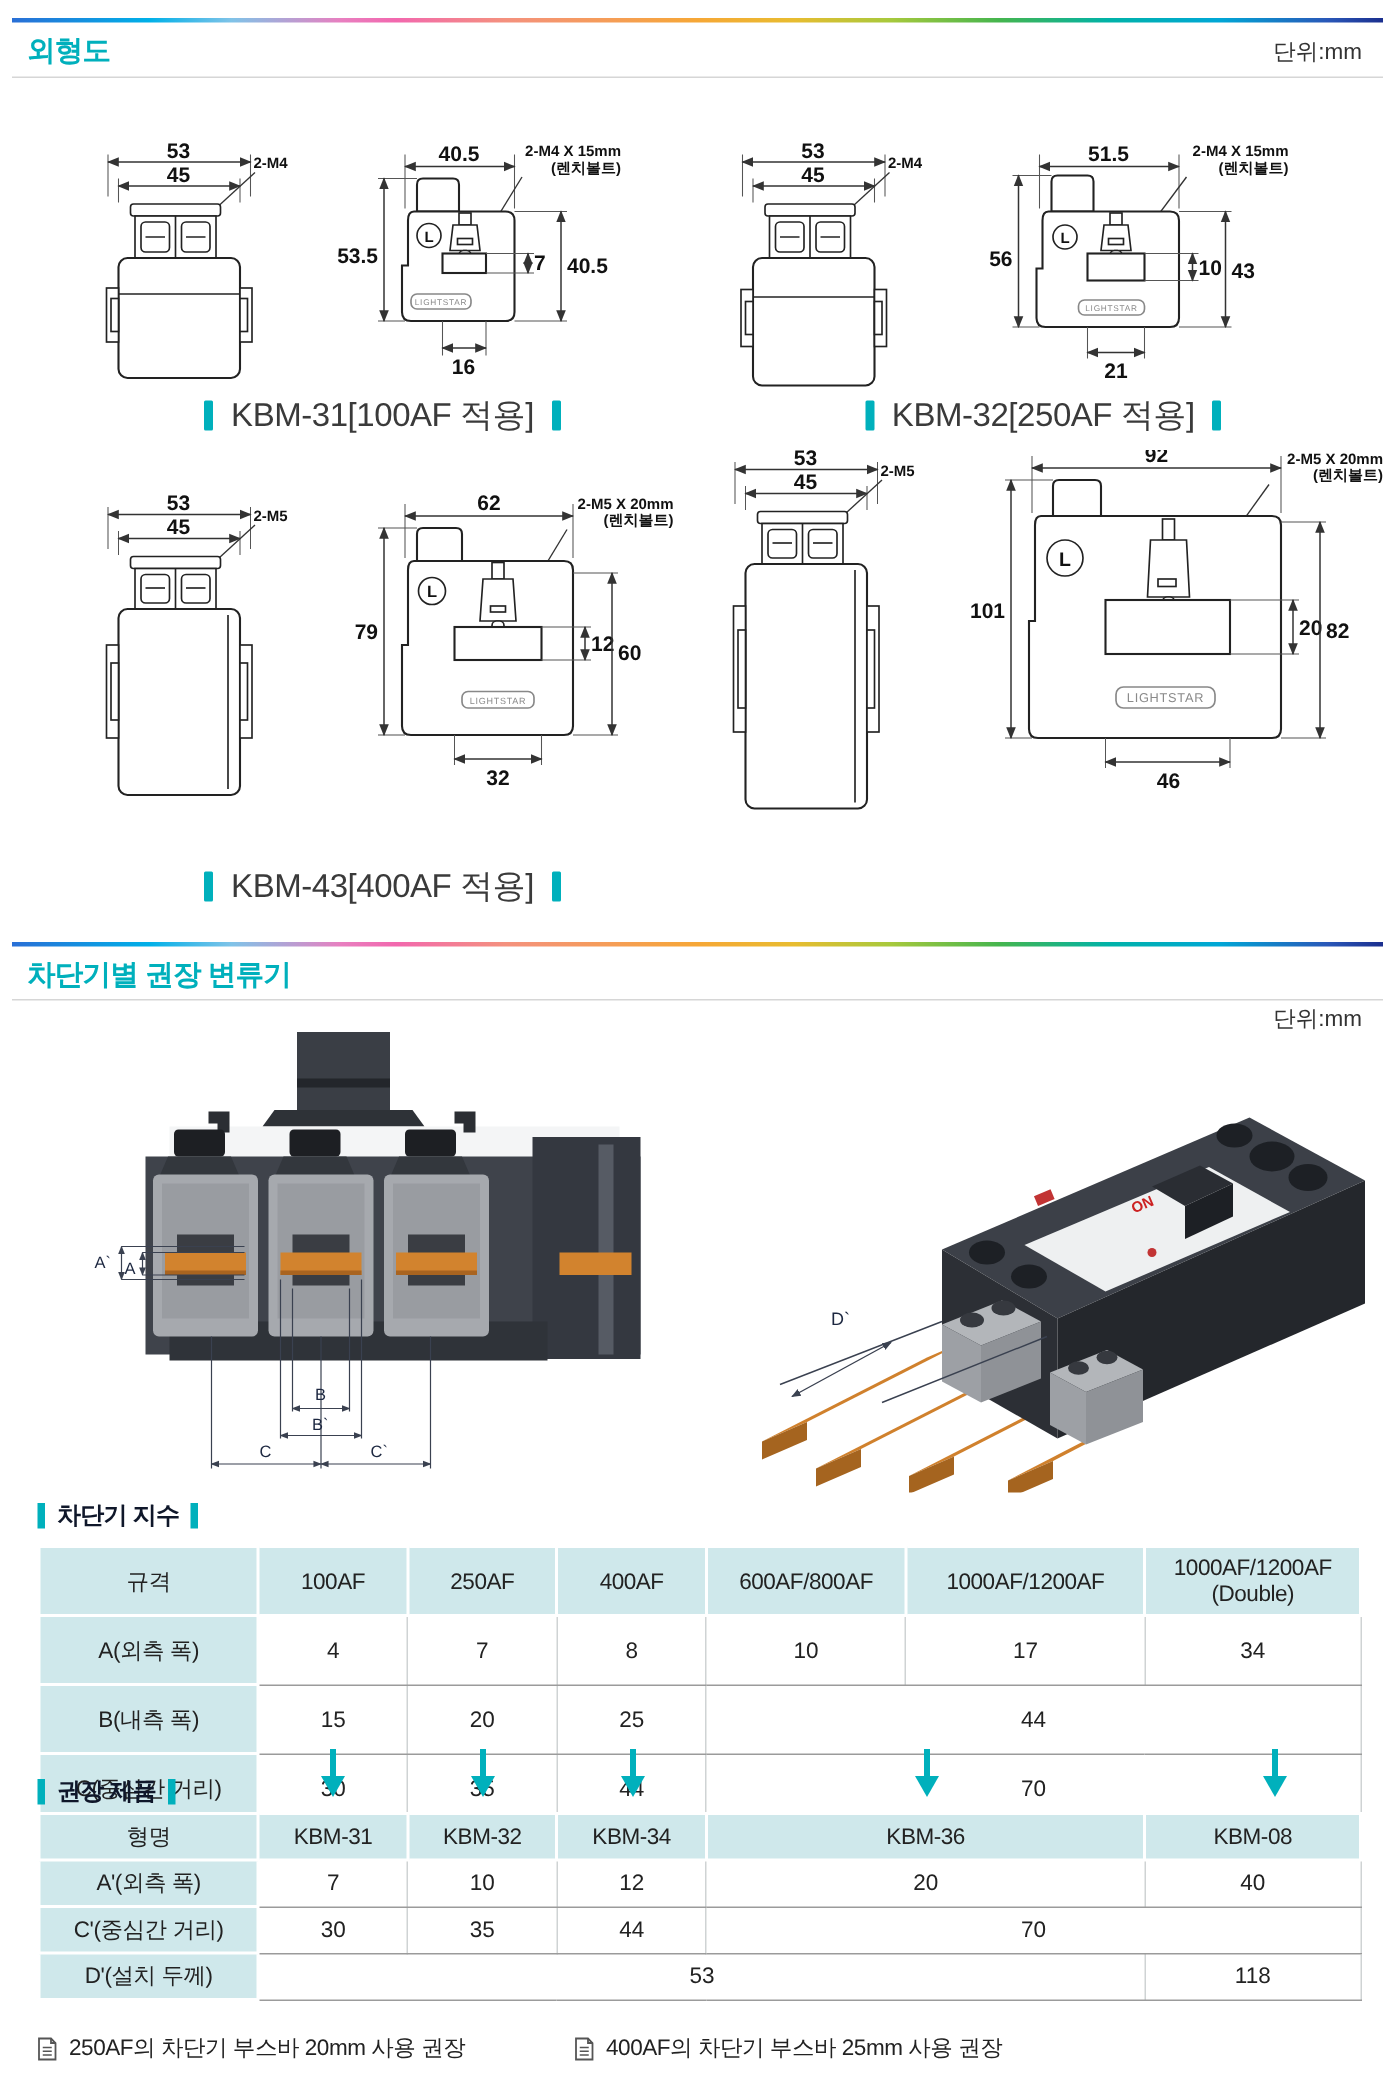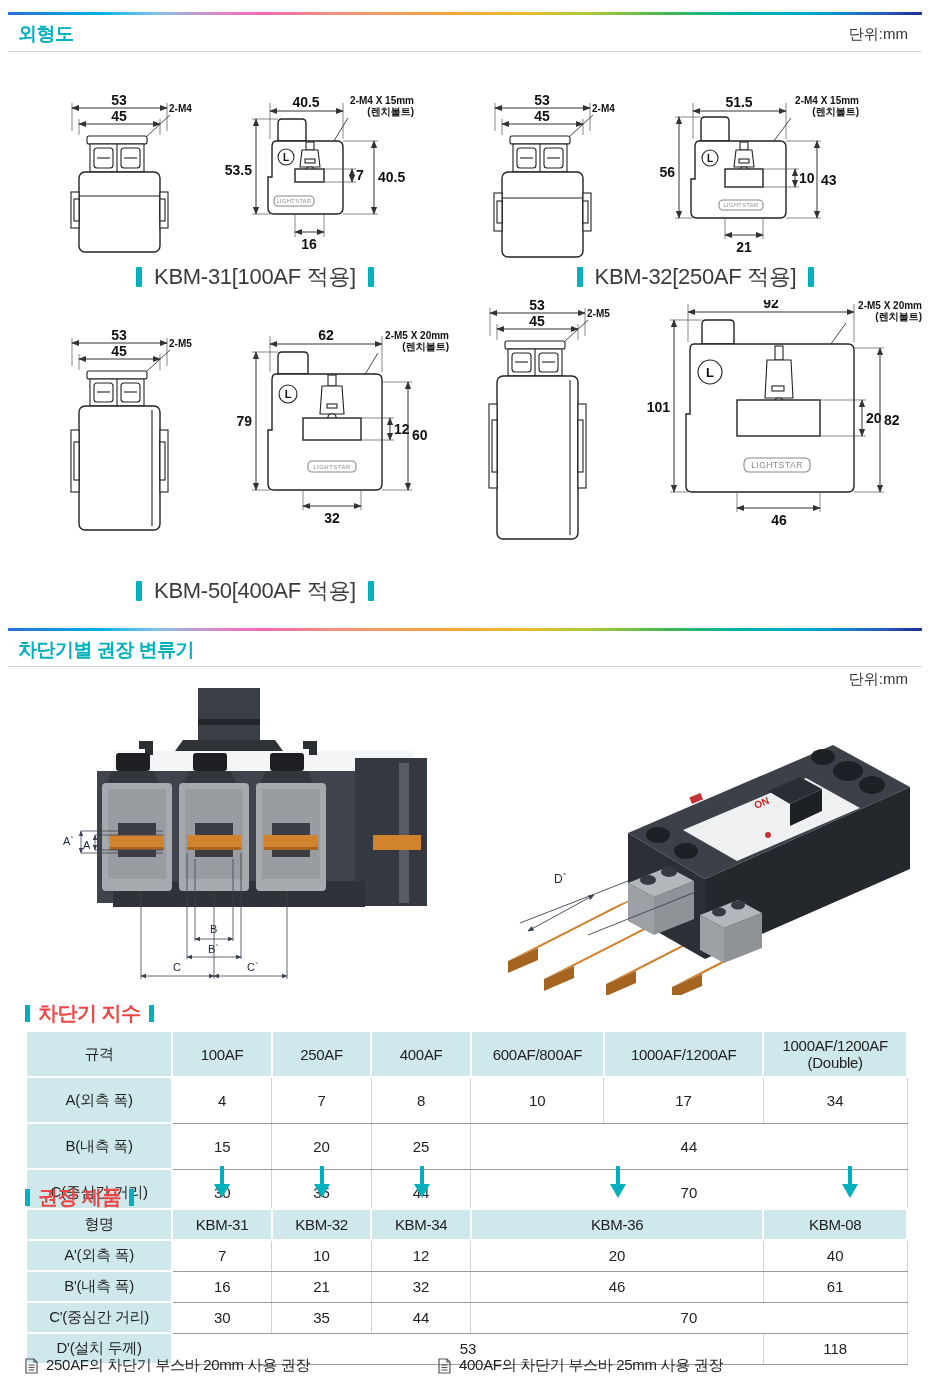--- a/index.html
+++ b/index.html
@@ -22,33 +22,33 @@
   svg text.lbl { font-family:"Liberation Sans", sans-serif; font-size:10px; font-weight:bold; fill:#111; }
   svg text.logo { font-family:"Liberation Sans", sans-serif; fill:#8a8a8a; letter-spacing:0.5px; }
   svg .part { fill:#fff; stroke:#222; stroke-width:1.4; }
   svg .part2 { fill:#fff; stroke:#222; stroke-width:1.1; }
   svg .dimline { stroke:#333; stroke-width:1; fill:none; }
   svg .extline { stroke:#555; stroke-width:0.7; fill:none; }
   svg .leader { stroke:#333; stroke-width:0.9; fill:none; }
 
   .tbl-title { position:absolute; display:flex; align-items:center; gap:8px; }
   .tbl-title .bar { width:5px; height:17px; background:#00b0bc; }
-  .tbl-title .txt { font-size:20px; font-weight:bold; color:#ef4444; letter-spacing:-0.5px; }
+  .tbl-title .txt { font-size:16px; font-weight:bold; color:#0f172a; letter-spacing:-0.5px; }
 
   table.spec { position:absolute; width:883px; border-collapse:collapse; table-layout:fixed; }
   table.spec th { background:#cfe8eb; border:2px solid #fff; font-weight:normal; font-size:15px; color:#222; letter-spacing:-0.3px; }
   table.spec td { background:#fff; border:1px solid #cfd3d4; border-top:1px solid #9b9b9b; border-bottom:1px solid #9b9b9b; font-size:15px; color:#222; text-align:center; }
   table.t1 th { height:46px; } table.t1 td { height:28px; }
   table.t2 th { height:31px; } table.t2 td { height:27px; }
 
   .arrow-row { position:absolute; left:25px; top:1166px; width:883px; height:38px; }
   .dl-arrow { position:absolute; top:0; width:16px; height:32px; }
   .notes { position:absolute; left:25px; top:1356px; display:flex; align-items:center; }
   .note { display:flex; align-items:center; gap:8px; font-size:15px; color:#222; letter-spacing:-0.3px; }
-  .note:first-child { width:413px; }
+  .note:first-child { width:358px; }
 </style>
 </head>
 <body>
 
 <svg width="0" height="0" style="position:absolute">
   <defs>
     <marker id="arr" viewBox="0 0 10 10" refX="9" refY="5" markerWidth="8" markerHeight="8" orient="auto-start-reverse">
       <path d="M0,1L10,5L0,9z" fill="#333"></path>
     </marker>
     <marker id="arrb" viewBox="0 0 10 10" refX="9" refY="5" markerWidth="7" markerHeight="7" orient="auto-start-reverse">
@@ -260,21 +260,21 @@
       <line class="dimline" x1="174" y1="88" x2="174" y2="110" marker-start="url(#arr)" marker-end="url(#arr)"></line>
       <text class="dim-lg" x="178" y="104">12</text>
       <line class="extline" x1="166" y1="52" x2="196" y2="52"></line>
         <line class="extline" x1="166" y1="160" x2="196" y2="160"></line>
       <line class="dimline" x1="192" y1="52" x2="192" y2="160" marker-start="url(#arr)" marker-end="url(#arr)"></line>
       <text class="dim-lg" x="196" y="110">60</text>
     </svg>
   </div>
   <div class="caption" style="left:55px; top:576px; width:400px;">
     <span class="tealbar"></span>
-    <span class="txt">KBM-50[400AF 적용]</span>
+    <span class="txt">KBM-43[400AF 적용]</span>
     <span class="tealbar"></span>
   </div>
 
   <div class="draw-block" style="left:470px; top:300px;">
     <svg width="150" height="250" viewBox="0 0 150 250">
       <line class="extline" x1="20" y1="8" x2="20" y2="36"></line>
         <line class="extline" x1="115" y1="8" x2="115" y2="36"></line>
       <line class="dimline" x1="20" y1="13" x2="115" y2="13" marker-start="url(#arr)" marker-end="url(#arr)"></line>
       <text class="dim-lg" x="67" y="10" text-anchor="middle">53</text>
       <line class="extline" x1="27" y1="24" x2="27" y2="40"></line>
@@ -563,28 +563,20 @@
     </tr>
     <tr>
       <th>A'(외측 폭)</th>
       <td>7</td>
       <td>10</td>
       <td>12</td>
       <td colspan="2">20</td>
       <td>40</td>
     </tr>
     <tr>
-      <th>B'(내측 폭)</th>
-      <td>16</td>
-      <td>21</td>
-      <td>32</td>
-      <td colspan="2">46</td>
-      <td>61</td>
-    </tr>
-    <tr>
       <th>C'(중심간 거리)</th>
       <td>30</td>
       <td>35</td>
       <td>44</td>
       <td colspan="3">70</td>
     </tr>
     <tr>
       <th>D'(설치 두께)</th>
       <td colspan="5">53</td>
       <td>118</td>

